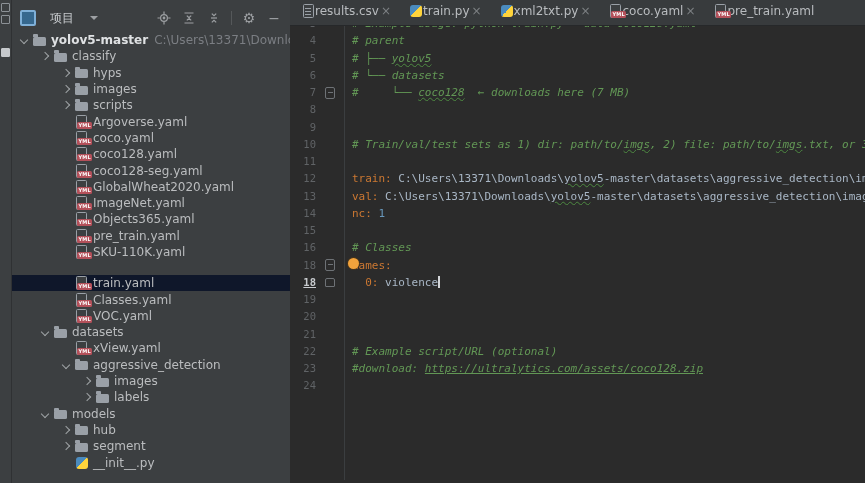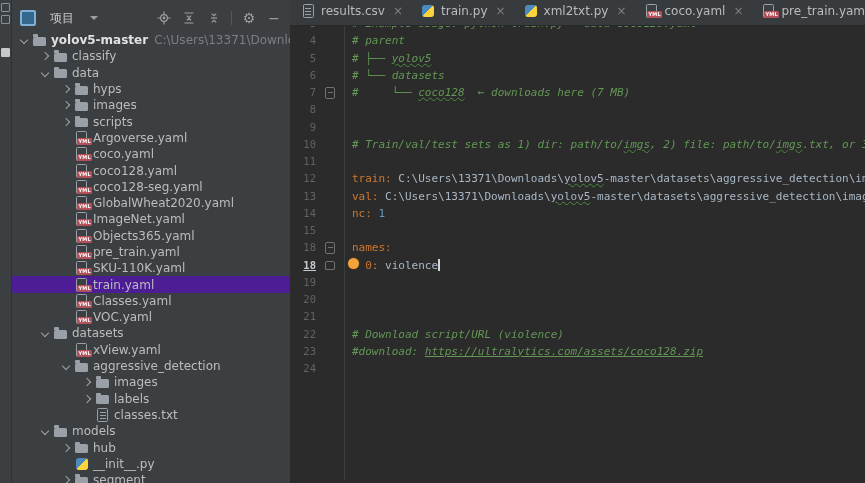--- a/index.html
+++ b/index.html
@@ -17,21 +17,21 @@
   .proj-icon{width:12px;height:12px;border:2px solid #7fb0d8;background:#36688e;border-radius:2px;flex:none;}
   .panel-title{color:#c7cacd;margin-left:2px;}
   .dd-arrow{width:0;height:0;border-left:4px solid transparent;border-right:4px solid transparent;border-top:4px solid #9da0a3;margin-left:4px;}
   .hdr-right{margin-left:auto;display:flex;align-items:center;gap:9px;}
   .hdr-ic{display:flex;align-items:center;justify-content:center;width:16px;height:16px;}
   .vsep{width:1px;height:14px;background:#55585a;}
   .glyph{color:#9da0a3;font-size:14px;line-height:14px;}
 
   .tree{height:455px;overflow:hidden;text-align:center;}
   .trow{height:16.3px;display:flex;align-items:center;white-space:nowrap;}
-  .trow.selected{background:#4c1d95;}
+  .trow.selected{background:#0f172a;margin-top:15px;}
   .indent{flex:none;}
   .chevbox{width:15px;height:14px;display:flex;align-items:center;justify-content:center;flex:none;}
   .chev{width:5px;height:5px;border-right:1.4px solid #9fa3a6;border-bottom:1.4px solid #9fa3a6;display:inline-block;}
   .chev.right{transform:rotate(-45deg);}
   .chev.down{transform:rotate(45deg);}
   .fico{width:17px;height:14px;position:relative;flex:none;display:flex;align-items:center;justify-content:center;margin-right:3px;}
   .folder{width:13px;height:9px;background:#9aa0a7;border-radius:1.5px;position:relative;margin-top:2px;}
   .folder::before{content:"";position:absolute;top:-2.5px;left:0;width:5px;height:3px;background:inherit;border-radius:1px 1px 0 0;}
   .doc{width:9px;height:12px;border:1px solid #9aa0a7;border-radius:1.5px;position:relative;background:#3c3f41;}
   .doc.lined::after{content:"";position:absolute;left:1.5px;right:1.5px;top:3px;height:7px;
@@ -39,21 +39,21 @@
   .yml-badge{position:absolute;left:0px;bottom:-1px;background:#b4505a;color:#fff;font-size:5px;font-weight:bold;
       line-height:1;padding:1px 1.5px;border-radius:1.5px;letter-spacing:.2px;}
   .py{width:12px;height:12px;border-radius:3px;background:linear-gradient(135deg,#4b8bbe 0 50%,#ffd43b 50% 100%);}
   .tlabel{color:#bbbdbf;}
   .tlabel.root{color:#dfe1e3;font-weight:bold;}
   .tsuffix{color:#7b7e83;margin-left:6px;}
 
   
   .editor-area{position:absolute;left:290px;top:0;width:575px;height:483px;}
   .tab-bar{height:25px;background:#383b3d;display:flex;align-items:stretch;border-bottom:1px solid #26282a;padding-left:2px;}
-  .tab{display:flex;align-items:center;gap:6px;padding:6px 9px;color:#b9bcbf;border-bottom:3px solid transparent;}
+  .tab{display:flex;align-items:center;padding:6px 9px;color:#b9bcbf;border-bottom:3px solid transparent;}
   .tab .fico{margin-right:0;width:14px;}
   .tclose{color:#7d8184;font-size:12px;line-height:1;margin-left:2px;}
 
   .editor{position:relative;width:575px;height:454px;background:#2b2b2b;overflow:hidden;}
   .gutter-line{position:absolute;left:54px;top:0;width:1px;height:100%;background:#3b3e40;}
   .lines{margin-top:-11px;}
   .eline{display:flex;height:17.25px;line-height:17.25px;font-family:"DejaVu Sans Mono","Liberation Mono",monospace;font-size:11px;white-space:pre;}
   .lnum{width:26px;flex:none;text-align:right;color:#606366;font-size:10.5px;}
   .lmark{width:28px;flex:none;display:flex;align-items:center;justify-content:center;}
   .eline.current .lnum{color:#c8cbce;font-weight:bold;text-decoration:underline;}
@@ -129,274 +129,256 @@
           <span class="indent" style="width: 25px;"></span>
           <span class="chevbox">
             <span class="chev right"></span>
           </span>
           <span class="fico">
             <span class="folder"></span>
           </span>
           <span class="tlabel">classify</span>
         </div>
         <div class="trow">
+          <span class="indent" style="width: 46px;"></span>
+          <span class="chevbox">
+            <span class="chev right"></span>
+          </span>
+          <span class="fico">
+            <span class="folder"></span>
+          </span>
+          <span class="tlabel">hyps</span>
+        </div>
+        <div class="trow">
+          <span class="indent" style="width: 46px;"></span>
+          <span class="chevbox">
+            <span class="chev right"></span>
+          </span>
+          <span class="fico">
+            <span class="folder"></span>
+          </span>
+          <span class="tlabel">images</span>
+        </div>
+        <div class="trow">
+          <span class="indent" style="width: 46px;"></span>
+          <span class="chevbox">
+            <span class="chev right"></span>
+          </span>
+          <span class="fico">
+            <span class="folder"></span>
+          </span>
+          <span class="tlabel">scripts</span>
+        </div>
+        <div class="trow">
+          <span class="indent" style="width: 46px;"></span>
+          <span class="chevbox"></span>
+          <span class="fico">
+            <span class="doc">
+              <span class="yml-badge">YML</span>
+            </span>
+          </span>
+          <span class="tlabel">Argoverse.yaml</span>
+        </div>
+        <div class="trow">
+          <span class="indent" style="width: 46px;"></span>
+          <span class="chevbox"></span>
+          <span class="fico">
+            <span class="doc">
+              <span class="yml-badge">YML</span>
+            </span>
+          </span>
+          <span class="tlabel">coco.yaml</span>
+        </div>
+        <div class="trow">
+          <span class="indent" style="width: 46px;"></span>
+          <span class="chevbox"></span>
+          <span class="fico">
+            <span class="doc">
+              <span class="yml-badge">YML</span>
+            </span>
+          </span>
+          <span class="tlabel">coco128.yaml</span>
+        </div>
+        <div class="trow">
+          <span class="indent" style="width: 46px;"></span>
+          <span class="chevbox"></span>
+          <span class="fico">
+            <span class="doc">
+              <span class="yml-badge">YML</span>
+            </span>
+          </span>
+          <span class="tlabel">coco128-seg.yaml</span>
+        </div>
+        <div class="trow">
+          <span class="indent" style="width: 46px;"></span>
+          <span class="chevbox"></span>
+          <span class="fico">
+            <span class="doc">
+              <span class="yml-badge">YML</span>
+            </span>
+          </span>
+          <span class="tlabel">GlobalWheat2020.yaml</span>
+        </div>
+        <div class="trow">
+          <span class="indent" style="width: 46px;"></span>
+          <span class="chevbox"></span>
+          <span class="fico">
+            <span class="doc">
+              <span class="yml-badge">YML</span>
+            </span>
+          </span>
+          <span class="tlabel">ImageNet.yaml</span>
+        </div>
+        <div class="trow">
+          <span class="indent" style="width: 46px;"></span>
+          <span class="chevbox"></span>
+          <span class="fico">
+            <span class="doc">
+              <span class="yml-badge">YML</span>
+            </span>
+          </span>
+          <span class="tlabel">Objects365.yaml</span>
+        </div>
+        <div class="trow">
+          <span class="indent" style="width: 46px;"></span>
+          <span class="chevbox"></span>
+          <span class="fico">
+            <span class="doc">
+              <span class="yml-badge">YML</span>
+            </span>
+          </span>
+          <span class="tlabel">pre_train.yaml</span>
+        </div>
+        <div class="trow">
+          <span class="indent" style="width: 46px;"></span>
+          <span class="chevbox"></span>
+          <span class="fico">
+            <span class="doc">
+              <span class="yml-badge">YML</span>
+            </span>
+          </span>
+          <span class="tlabel">SKU-110K.yaml</span>
+        </div>
+        <div class="trow selected">
+          <span class="indent" style="width: 46px;"></span>
+          <span class="chevbox"></span>
+          <span class="fico">
+            <span class="doc">
+              <span class="yml-badge">YML</span>
+            </span>
+          </span>
+          <span class="tlabel">train.yaml</span>
+        </div>
+        <div class="trow">
+          <span class="indent" style="width: 46px;"></span>
+          <span class="chevbox"></span>
+          <span class="fico">
+            <span class="doc">
+              <span class="yml-badge">YML</span>
+            </span>
+          </span>
+          <span class="tlabel">Classes.yaml</span>
+        </div>
+        <div class="trow">
+          <span class="indent" style="width: 46px;"></span>
+          <span class="chevbox"></span>
+          <span class="fico">
+            <span class="doc">
+              <span class="yml-badge">YML</span>
+            </span>
+          </span>
+          <span class="tlabel">VOC.yaml</span>
+        </div>
+        <div class="trow">
           <span class="indent" style="width: 25px;"></span>
           <span class="chevbox">
             <span class="chev down"></span>
           </span>
           <span class="fico">
             <span class="folder"></span>
           </span>
-          <span class="tlabel">data</span>
-        </div>
-        <div class="trow">
-          <span class="indent" style="width: 46px;"></span>
-          <span class="chevbox">
-            <span class="chev right"></span>
-          </span>
-          <span class="fico">
-            <span class="folder"></span>
-          </span>
-          <span class="tlabel">hyps</span>
-        </div>
-        <div class="trow">
-          <span class="indent" style="width: 46px;"></span>
+          <span class="tlabel">datasets</span>
+        </div>
+        <div class="trow">
+          <span class="indent" style="width: 46px;"></span>
+          <span class="chevbox"></span>
+          <span class="fico">
+            <span class="doc">
+              <span class="yml-badge">YML</span>
+            </span>
+          </span>
+          <span class="tlabel">xView.yaml</span>
+        </div>
+        <div class="trow">
+          <span class="indent" style="width: 46px;"></span>
+          <span class="chevbox">
+            <span class="chev down"></span>
+          </span>
+          <span class="fico">
+            <span class="folder"></span>
+          </span>
+          <span class="tlabel">aggressive_detection</span>
+        </div>
+        <div class="trow">
+          <span class="indent" style="width: 67px;"></span>
           <span class="chevbox">
             <span class="chev right"></span>
           </span>
           <span class="fico">
             <span class="folder"></span>
           </span>
           <span class="tlabel">images</span>
         </div>
         <div class="trow">
-          <span class="indent" style="width: 46px;"></span>
-          <span class="chevbox">
-            <span class="chev right"></span>
-          </span>
-          <span class="fico">
-            <span class="folder"></span>
-          </span>
-          <span class="tlabel">scripts</span>
-        </div>
-        <div class="trow">
-          <span class="indent" style="width: 46px;"></span>
-          <span class="chevbox"></span>
-          <span class="fico">
-            <span class="doc">
-              <span class="yml-badge">YML</span>
-            </span>
-          </span>
-          <span class="tlabel">Argoverse.yaml</span>
-        </div>
-        <div class="trow">
-          <span class="indent" style="width: 46px;"></span>
-          <span class="chevbox"></span>
-          <span class="fico">
-            <span class="doc">
-              <span class="yml-badge">YML</span>
-            </span>
-          </span>
-          <span class="tlabel">coco.yaml</span>
-        </div>
-        <div class="trow">
-          <span class="indent" style="width: 46px;"></span>
-          <span class="chevbox"></span>
-          <span class="fico">
-            <span class="doc">
-              <span class="yml-badge">YML</span>
-            </span>
-          </span>
-          <span class="tlabel">coco128.yaml</span>
-        </div>
-        <div class="trow">
-          <span class="indent" style="width: 46px;"></span>
-          <span class="chevbox"></span>
-          <span class="fico">
-            <span class="doc">
-              <span class="yml-badge">YML</span>
-            </span>
-          </span>
-          <span class="tlabel">coco128-seg.yaml</span>
-        </div>
-        <div class="trow">
-          <span class="indent" style="width: 46px;"></span>
-          <span class="chevbox"></span>
-          <span class="fico">
-            <span class="doc">
-              <span class="yml-badge">YML</span>
-            </span>
-          </span>
-          <span class="tlabel">GlobalWheat2020.yaml</span>
-        </div>
-        <div class="trow">
-          <span class="indent" style="width: 46px;"></span>
-          <span class="chevbox"></span>
-          <span class="fico">
-            <span class="doc">
-              <span class="yml-badge">YML</span>
-            </span>
-          </span>
-          <span class="tlabel">ImageNet.yaml</span>
-        </div>
-        <div class="trow">
-          <span class="indent" style="width: 46px;"></span>
-          <span class="chevbox"></span>
-          <span class="fico">
-            <span class="doc">
-              <span class="yml-badge">YML</span>
-            </span>
-          </span>
-          <span class="tlabel">Objects365.yaml</span>
-        </div>
-        <div class="trow">
-          <span class="indent" style="width: 46px;"></span>
-          <span class="chevbox"></span>
-          <span class="fico">
-            <span class="doc">
-              <span class="yml-badge">YML</span>
-            </span>
-          </span>
-          <span class="tlabel">pre_train.yaml</span>
-        </div>
-        <div class="trow">
-          <span class="indent" style="width: 46px;"></span>
-          <span class="chevbox"></span>
-          <span class="fico">
-            <span class="doc">
-              <span class="yml-badge">YML</span>
-            </span>
-          </span>
-          <span class="tlabel">SKU-110K.yaml</span>
-        </div>
-        <div class="trow selected">
-          <span class="indent" style="width: 46px;"></span>
-          <span class="chevbox"></span>
-          <span class="fico">
-            <span class="doc">
-              <span class="yml-badge">YML</span>
-            </span>
-          </span>
-          <span class="tlabel">train.yaml</span>
-        </div>
-        <div class="trow">
-          <span class="indent" style="width: 46px;"></span>
-          <span class="chevbox"></span>
-          <span class="fico">
-            <span class="doc">
-              <span class="yml-badge">YML</span>
-            </span>
-          </span>
-          <span class="tlabel">Classes.yaml</span>
-        </div>
-        <div class="trow">
-          <span class="indent" style="width: 46px;"></span>
-          <span class="chevbox"></span>
-          <span class="fico">
-            <span class="doc">
-              <span class="yml-badge">YML</span>
-            </span>
-          </span>
-          <span class="tlabel">VOC.yaml</span>
+          <span class="indent" style="width: 67px;"></span>
+          <span class="chevbox">
+            <span class="chev right"></span>
+          </span>
+          <span class="fico">
+            <span class="folder"></span>
+          </span>
+          <span class="tlabel">labels</span>
         </div>
         <div class="trow">
           <span class="indent" style="width: 25px;"></span>
           <span class="chevbox">
             <span class="chev down"></span>
           </span>
           <span class="fico">
             <span class="folder"></span>
           </span>
-          <span class="tlabel">datasets</span>
-        </div>
-        <div class="trow">
-          <span class="indent" style="width: 46px;"></span>
-          <span class="chevbox"></span>
-          <span class="fico">
-            <span class="doc">
-              <span class="yml-badge">YML</span>
-            </span>
-          </span>
-          <span class="tlabel">xView.yaml</span>
-        </div>
-        <div class="trow">
-          <span class="indent" style="width: 46px;"></span>
-          <span class="chevbox">
-            <span class="chev down"></span>
-          </span>
-          <span class="fico">
-            <span class="folder"></span>
-          </span>
-          <span class="tlabel">aggressive_detection</span>
-        </div>
-        <div class="trow">
-          <span class="indent" style="width: 67px;"></span>
-          <span class="chevbox">
-            <span class="chev right"></span>
-          </span>
-          <span class="fico">
-            <span class="folder"></span>
-          </span>
-          <span class="tlabel">images</span>
-        </div>
-        <div class="trow">
-          <span class="indent" style="width: 67px;"></span>
-          <span class="chevbox">
-            <span class="chev right"></span>
-          </span>
-          <span class="fico">
-            <span class="folder"></span>
-          </span>
-          <span class="tlabel">labels</span>
-        </div>
-        <div class="trow">
-          <span class="indent" style="width: 67px;"></span>
-          <span class="chevbox"></span>
-          <span class="fico">
-            <span class="doc lined"></span>
-          </span>
-          <span class="tlabel">classes.txt</span>
-        </div>
-        <div class="trow">
-          <span class="indent" style="width: 25px;"></span>
-          <span class="chevbox">
-            <span class="chev down"></span>
-          </span>
-          <span class="fico">
-            <span class="folder"></span>
-          </span>
           <span class="tlabel">models</span>
         </div>
         <div class="trow">
           <span class="indent" style="width: 46px;"></span>
           <span class="chevbox">
             <span class="chev right"></span>
           </span>
           <span class="fico">
             <span class="folder"></span>
           </span>
           <span class="tlabel">hub</span>
         </div>
         <div class="trow">
           <span class="indent" style="width: 46px;"></span>
+          <span class="chevbox">
+            <span class="chev right"></span>
+          </span>
+          <span class="fico">
+            <span class="folder"></span>
+          </span>
+          <span class="tlabel">segment</span>
+        </div>
+        <div class="trow">
+          <span class="indent" style="width: 46px;"></span>
           <span class="chevbox"></span>
           <span class="fico">
             <span class="py"></span>
           </span>
           <span class="tlabel">__init__.py</span>
-        </div>
-        <div class="trow">
-          <span class="indent" style="width: 46px;"></span>
-          <span class="chevbox">
-            <span class="chev right"></span>
-          </span>
-          <span class="fico">
-            <span class="folder"></span>
-          </span>
-          <span class="tlabel">segment</span>
         </div>
       </div>
   </div>
 
   <div class="editor-area">
     <div class="tab-bar" id="tabs">
         <div class="tab">
           <span class="fico">
             <span class="doc lined"></span>
           </span>
@@ -444,26 +426,27 @@
           <div class="eline"><span class="lnum">6</span><span class="lmark"></span><span class="lcode"><span class="tk comment"># └── datasets</span></span></div>
           <div class="eline"><span class="lnum">7</span><span class="lmark"><span class="mk fold"></span></span><span class="lcode"><span class="tk comment">#     └── </span><span class="tk comment wavy">coco128</span><span class="tk comment">  ← downloads here (7 MB)</span></span></div>
           <div class="eline"><span class="lnum">8</span><span class="lmark"></span><span class="lcode"></span></div>
           <div class="eline"><span class="lnum">9</span><span class="lmark"></span><span class="lcode"></span></div>
           <div class="eline"><span class="lnum">10</span><span class="lmark"></span><span class="lcode"><span class="tk comment"># Train/val/test sets as 1) dir: path/to/</span><span class="tk comment wavy">imgs</span><span class="tk comment">, 2) file: path/to/</span><span class="tk comment wavy">imgs</span><span class="tk comment">.txt, or 3)</span></span></div>
           <div class="eline"><span class="lnum">11</span><span class="lmark"></span><span class="lcode"></span></div>
           <div class="eline"><span class="lnum">12</span><span class="lmark"></span><span class="lcode"><span class="tk key">train:</span><span class="tk plain"> C:\Users\13371\Downloads\</span><span class="tk plain wavy">yolov5</span><span class="tk plain">-master\datasets\aggressive_detection\imag</span></span></div>
           <div class="eline"><span class="lnum">13</span><span class="lmark"></span><span class="lcode"><span class="tk key">val:</span><span class="tk plain"> C:\Users\13371\Downloads\</span><span class="tk plain wavy">yolov5</span><span class="tk plain">-master\datasets\aggressive_detection\images</span></span></div>
           <div class="eline"><span class="lnum">14</span><span class="lmark"></span><span class="lcode"><span class="tk key">nc:</span><span class="tk plain"> </span><span class="tk num">1</span></span></div>
           <div class="eline"><span class="lnum">15</span><span class="lmark"></span><span class="lcode"></span></div>
+          <div class="eline"><span class="lnum">16</span><span class="lmark"></span><span class="lcode"><span class="tk comment"># Classes</span></span></div>
           <div class="eline"><span class="lnum">18</span><span class="lmark"><span class="mk fold-start"></span></span><span class="lcode"><span class="tk key">names:</span></span></div>
           <div class="eline current"><span class="lnum">18</span><span class="lmark"><span class="mk fold-end"></span></span><span class="lcode"><span class="tk plain">  </span><span class="tk key">0:</span><span class="tk plain"> violence</span><span class="caret"></span></span></div>
           <div class="eline"><span class="lnum">19</span><span class="lmark"></span><span class="lcode"></span></div>
           <div class="eline"><span class="lnum">20</span><span class="lmark"></span><span class="lcode"></span></div>
           <div class="eline"><span class="lnum">21</span><span class="lmark"></span><span class="lcode"></span></div>
-          <div class="eline"><span class="lnum">22</span><span class="lmark"></span><span class="lcode"><span class="tk comment"># Download script/URL (violence)</span></span></div>
+          <div class="eline"><span class="lnum">22</span><span class="lmark"></span><span class="lcode"><span class="tk comment"># Example script/URL (optional)</span></span></div>
           <div class="eline"><span class="lnum">23</span><span class="lmark"></span><span class="lcode"><span class="tk comment">#download: </span><span class="tk comment link">https://ultralytics.com/assets/coco128.zip</span></span></div>
           <div class="eline"><span class="lnum">24</span><span class="lmark"></span><span class="lcode"></span></div>
         </div>
       <div class="mouse-dot"></div>
     </div>
   </div>
 
 </div>
 
 </body></html>

